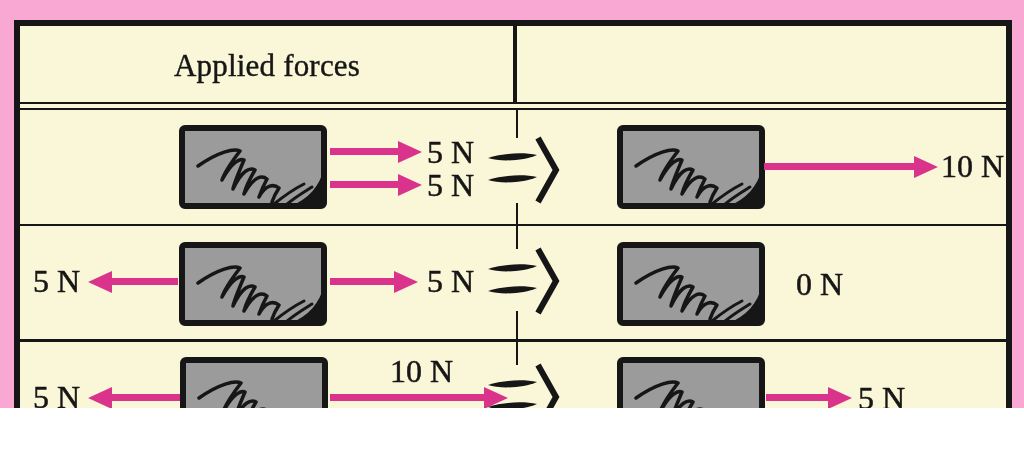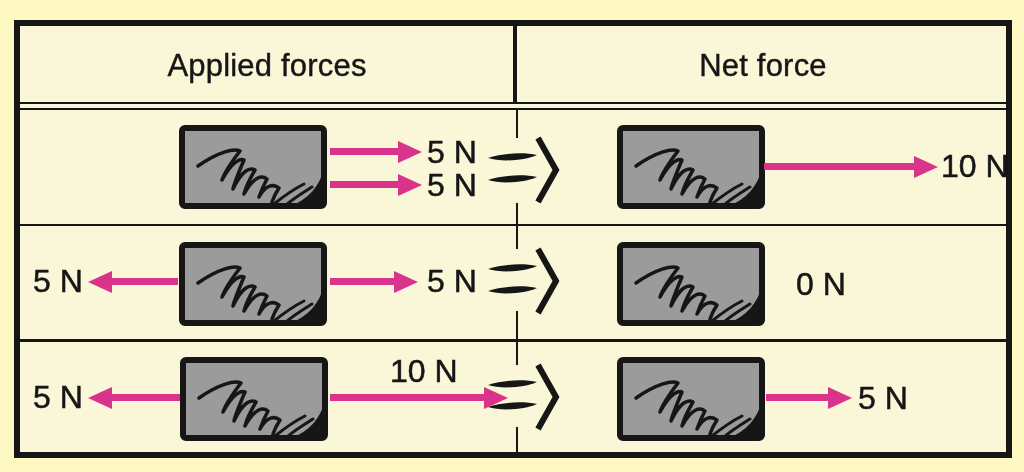--- a/index.html
+++ b/index.html
@@ -1,17 +1,17 @@
 <!DOCTYPE html>
 <html><head>
 <meta charset="utf-8">
 <style>
   html,body{margin:0;padding:0;background:#fff;}
-  .canvas{position:relative;width:1024px;height:472px;background:#fef9c3;overflow:hidden;
-          font-family:Liberation Sans, sans-serif;color:#161616;}
+  .canvas{position:relative;width:1024px;height:408px;background:#f9a8d4;overflow:hidden;
+          font-family:Liberation Serif, serif;color:#161616;}
   .frame{position:absolute;left:14px;top:20px;width:998px;height:438px;box-sizing:border-box;
          border:6px solid #161616;background:#faf6d8;}
   .hline{position:absolute;background:#161616;}
   .vline{position:absolute;background:#161616;}
   .hdr{position:absolute;font-size:31px;font-weight:400;text-align:center;
        letter-spacing:0.2px;-webkit-text-stroke:0.4px #161616;}
   .flabel{position:absolute;font-size:32px;font-weight:400;line-height:34px;white-space:nowrap;
           -webkit-text-stroke:0.5px #161616;}
   .block{position:absolute;width:150px;height:86px;}
   .arrow{position:absolute;height:7px;background:#d9338c;}
@@ -50,21 +50,20 @@
   <div class="hline" style="left:20px;top:224px;width:986px;height:2px;"></div>
   <div class="hline" style="left:20px;top:339px;width:986px;height:3px;"></div>
 
   <div class="vline" style="left:513px;top:26px;width:4px;height:76px;"></div>
   <div class="vline" style="left:516px;top:110px;width:2px;height:28px;"></div>
   <div class="vline" style="left:516px;top:203px;width:2px;height:46px;"></div>
   <div class="vline" style="left:516px;top:311px;width:2px;height:54px;"></div>
   <div class="vline" style="left:516px;top:427px;width:2px;height:25px;"></div>
 
   <div class="hdr" style="left:20px;top:48px;width:494px;">Applied forces</div>
-  <div class="hdr" style="left:520px;top:48px;width:486px;">Net force</div>
 
   <svg class="block" style="left:178px;top:124px;" viewBox="0 0 150 86">
       <use href="#blk"></use>
     </svg>
   <div class="arrow right" style="left:330px;top:148px;width:68px;"></div>
   <div class="flabel" style="left:427px;top:135px;">5 N</div>
   <div class="arrow right" style="left:330px;top:181px;width:68px;"></div>
   <div class="flabel" style="left:427px;top:168px;">5 N</div>
 
   <svg class="implies" style="left:486px;top:134px;" viewBox="0 0 76 72">

